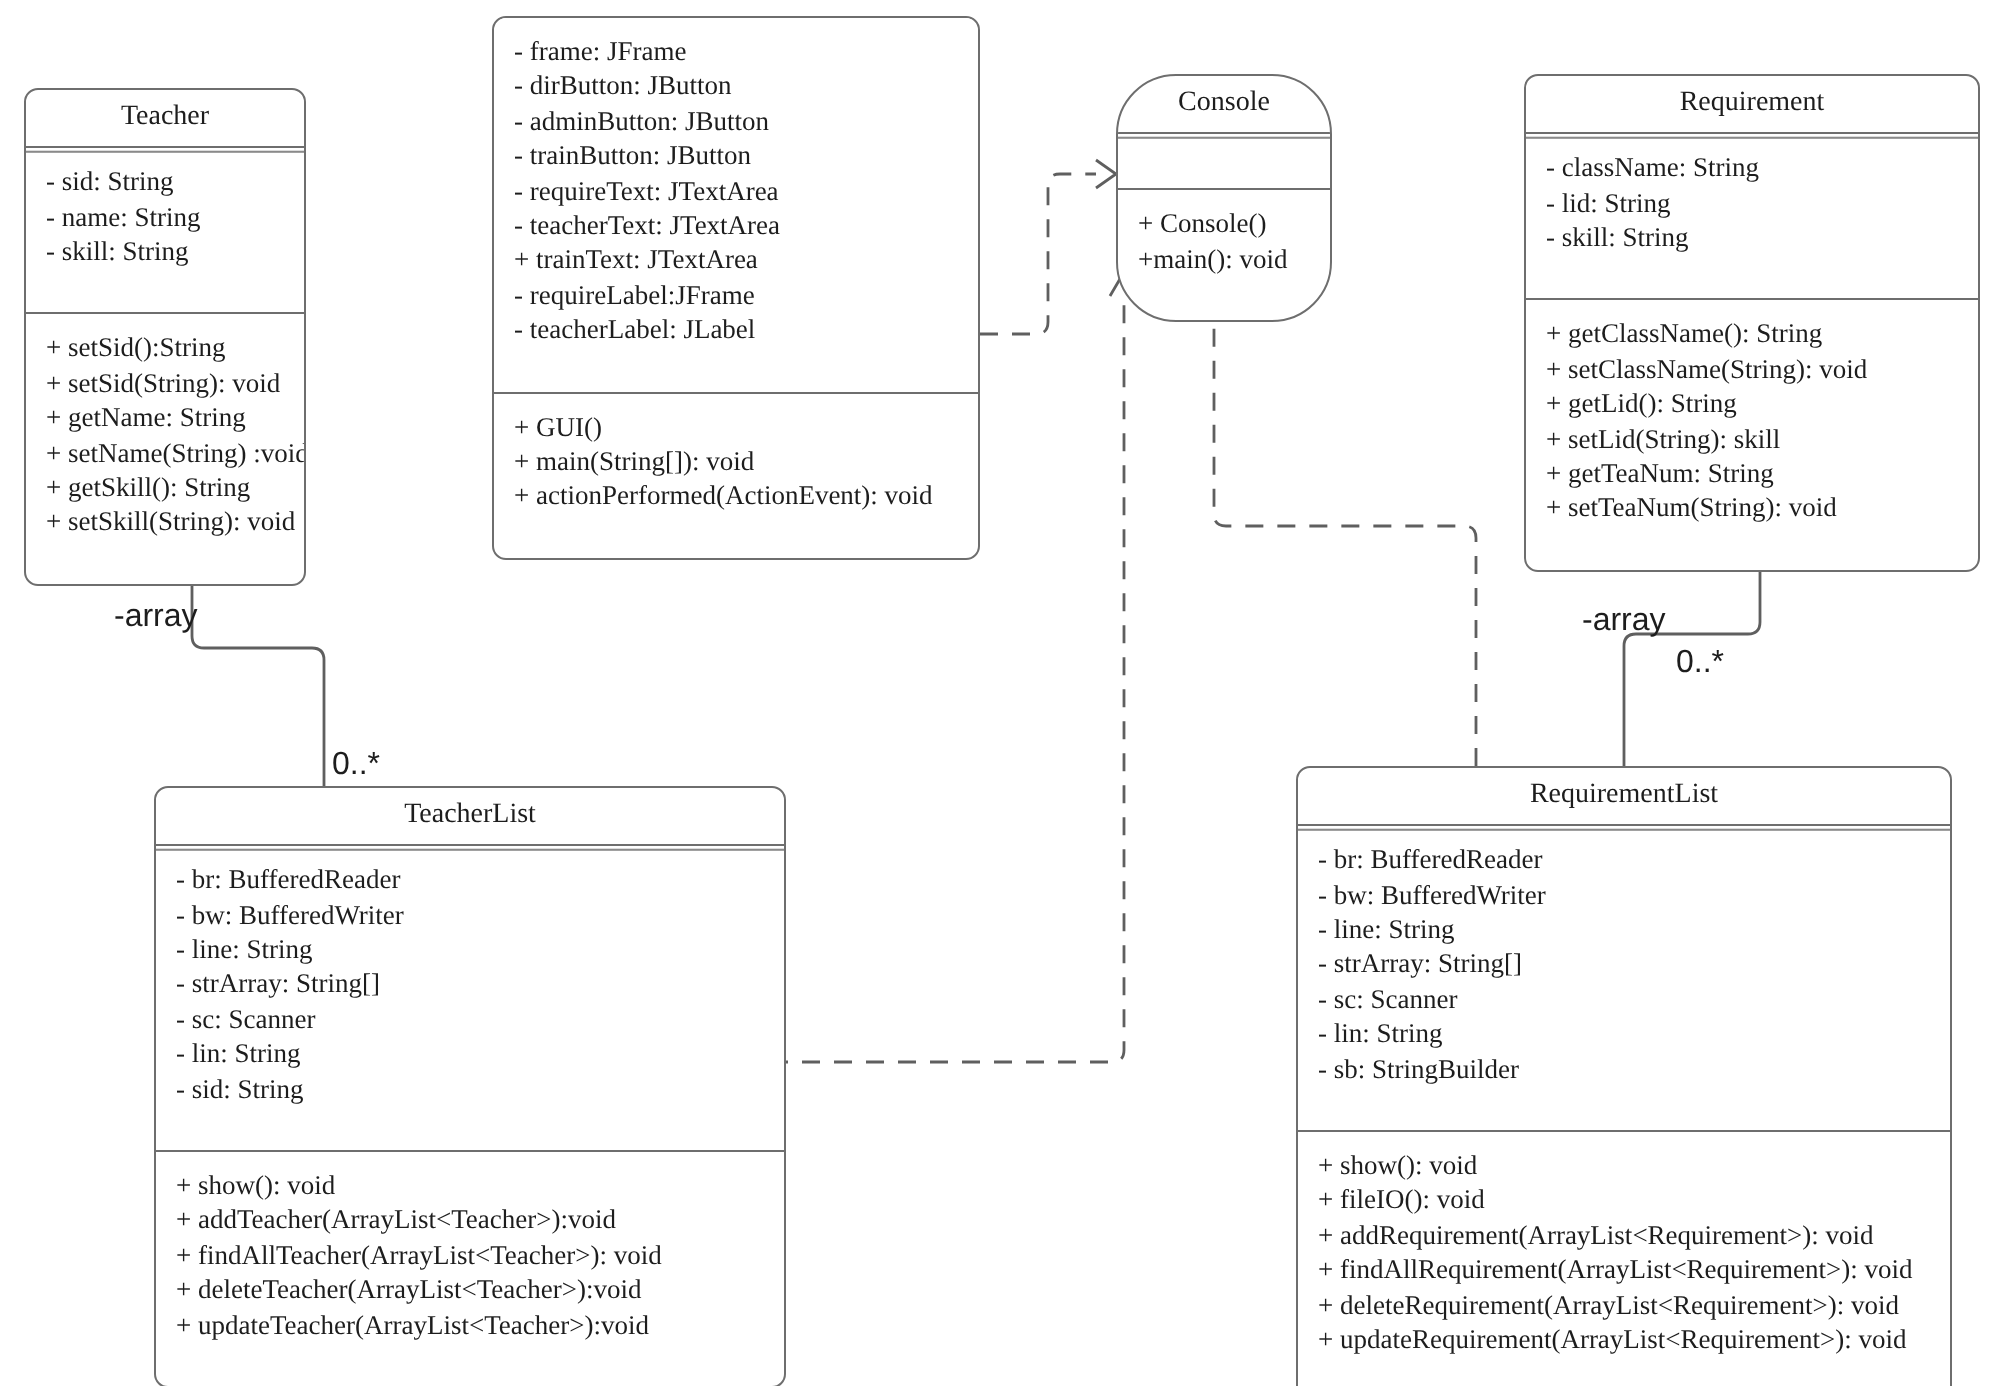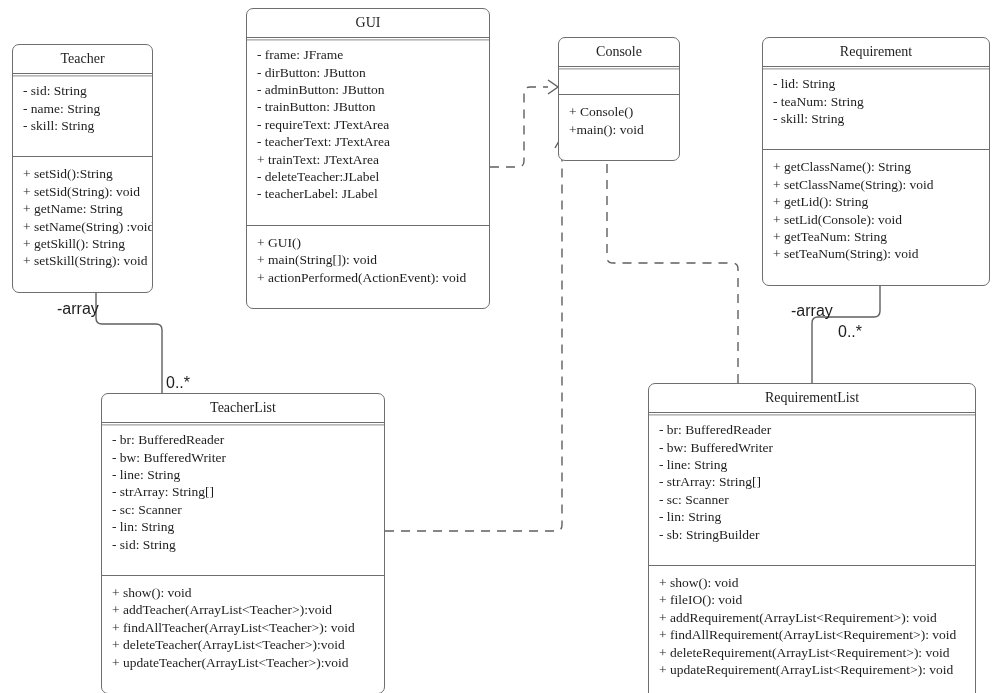--- a/index.html
+++ b/index.html
@@ -142,66 +142,65 @@
       <div class="uml-row">+ setSid():String</div>
       <div class="uml-row">+ setSid(String): void</div>
       <div class="uml-row">+ getName: String</div>
       <div class="uml-row">+ setName(String) :void</div>
       <div class="uml-row">+ getSkill(): String</div>
       <div class="uml-row">+ setSkill(String): void</div>
     </div>
   </div>
 
   <div class="uml-class" style="left:246px; top:8px; width:244px;">
-    <div class="uml-title">GUI</div>
     <div class="uml-compartment">
       <div class="uml-row">- frame: JFrame</div>
       <div class="uml-row">- dirButton: JButton</div>
       <div class="uml-row">- adminButton: JButton</div>
       <div class="uml-row">- trainButton: JButton</div>
       <div class="uml-row">- requireText: JTextArea</div>
       <div class="uml-row">- teacherText: JTextArea</div>
       <div class="uml-row">+ trainText: JTextArea</div>
-      <div class="uml-row">- deleteTeacher:JLabel</div>
+      <div class="uml-row">- requireLabel:JFrame</div>
       <div class="uml-row">- teacherLabel: JLabel</div>
     </div>
     <div class="uml-compartment">
       <div class="uml-row">+ GUI()</div>
       <div class="uml-row">+ main(String[]): void</div>
       <div class="uml-row">+ actionPerformed(ActionEvent): void</div>
     </div>
   </div>
 
-  <div class="uml-class" style="left:558px; top:37px; width:122px;">
+  <div class="uml-class" style="left:558px; top:37px; width:108px;border-radius:30px;">
     <div class="uml-title">Console</div>
     <div class="uml-compartment empty"></div>
     <div class="uml-compartment">
       <div class="uml-row">+ Console()</div>
       <div class="uml-row">+main(): void</div>
     </div>
   </div>
 
   <div class="uml-class" style="left:762px; top:37px; width:228px;">
     <div class="uml-title">Requirement</div>
     <div class="uml-compartment">
+      <div class="uml-row">- className: String</div>
       <div class="uml-row">- lid: String</div>
-      <div class="uml-row">- teaNum: String</div>
       <div class="uml-row">- skill: String</div>
     </div>
     <div class="uml-compartment">
       <div class="uml-row">+ getClassName(): String</div>
       <div class="uml-row">+ setClassName(String): void</div>
       <div class="uml-row">+ getLid(): String</div>
-      <div class="uml-row">+ setLid(Console): void</div>
+      <div class="uml-row">+ setLid(String): skill</div>
       <div class="uml-row">+ getTeaNum: String</div>
       <div class="uml-row">+ setTeaNum(String): void</div>
     </div>
   </div>
 
-  <div class="uml-class" style="left:77px; top:393px; width:284px;margin-left:24px;">
+  <div class="uml-class" style="left:77px; top:393px; width:316px;">
     <div class="uml-title">TeacherList</div>
     <div class="uml-compartment">
       <div class="uml-row">- br: BufferedReader</div>
       <div class="uml-row">- bw: BufferedWriter</div>
       <div class="uml-row">- line: String</div>
       <div class="uml-row">- strArray: String[]</div>
       <div class="uml-row">- sc: Scanner</div>
       <div class="uml-row">- lin: String</div>
       <div class="uml-row">- sid: String</div>
     </div>

